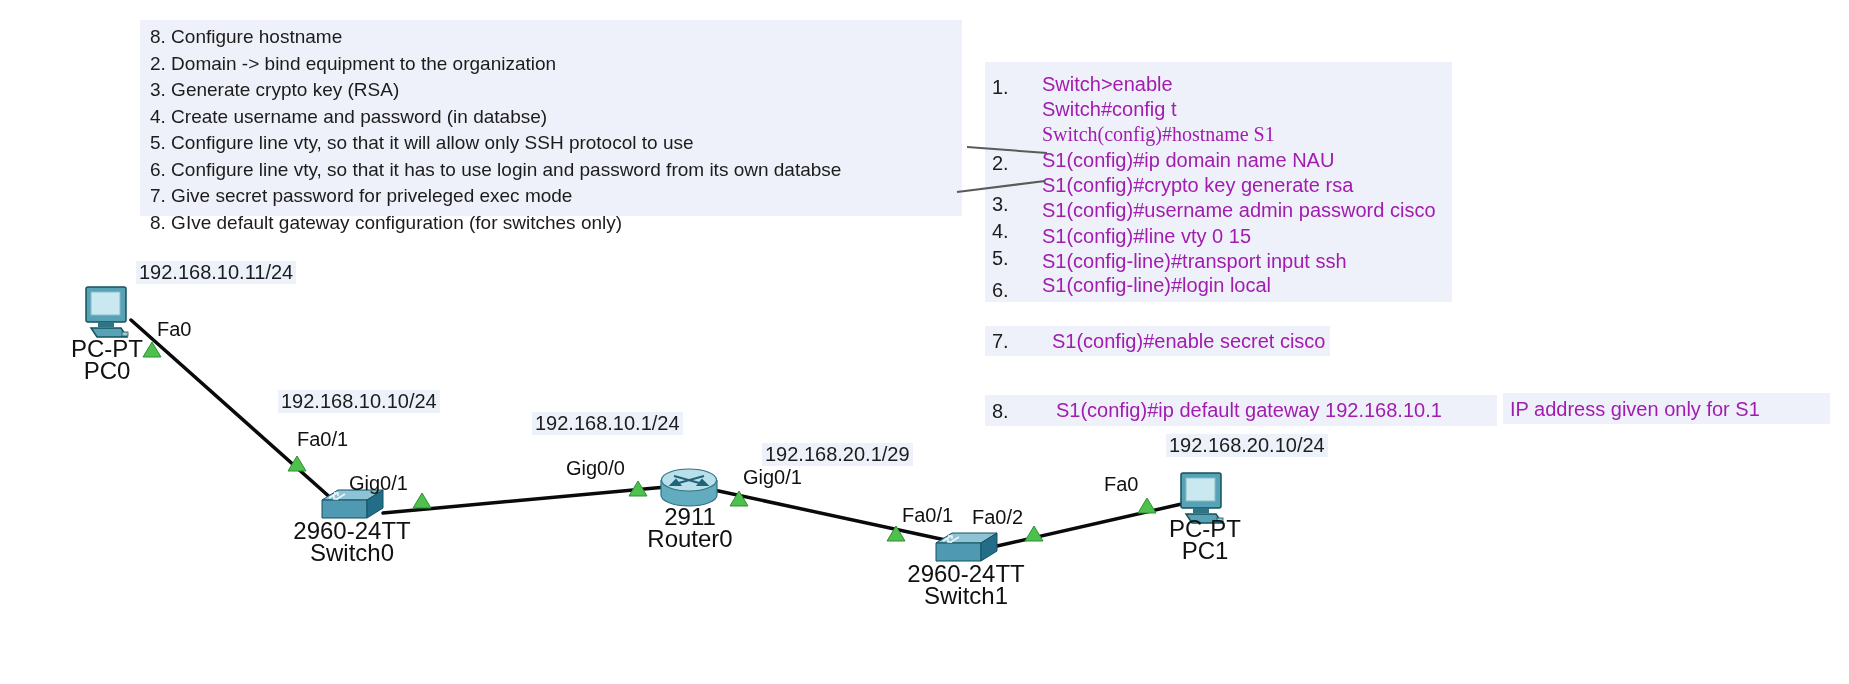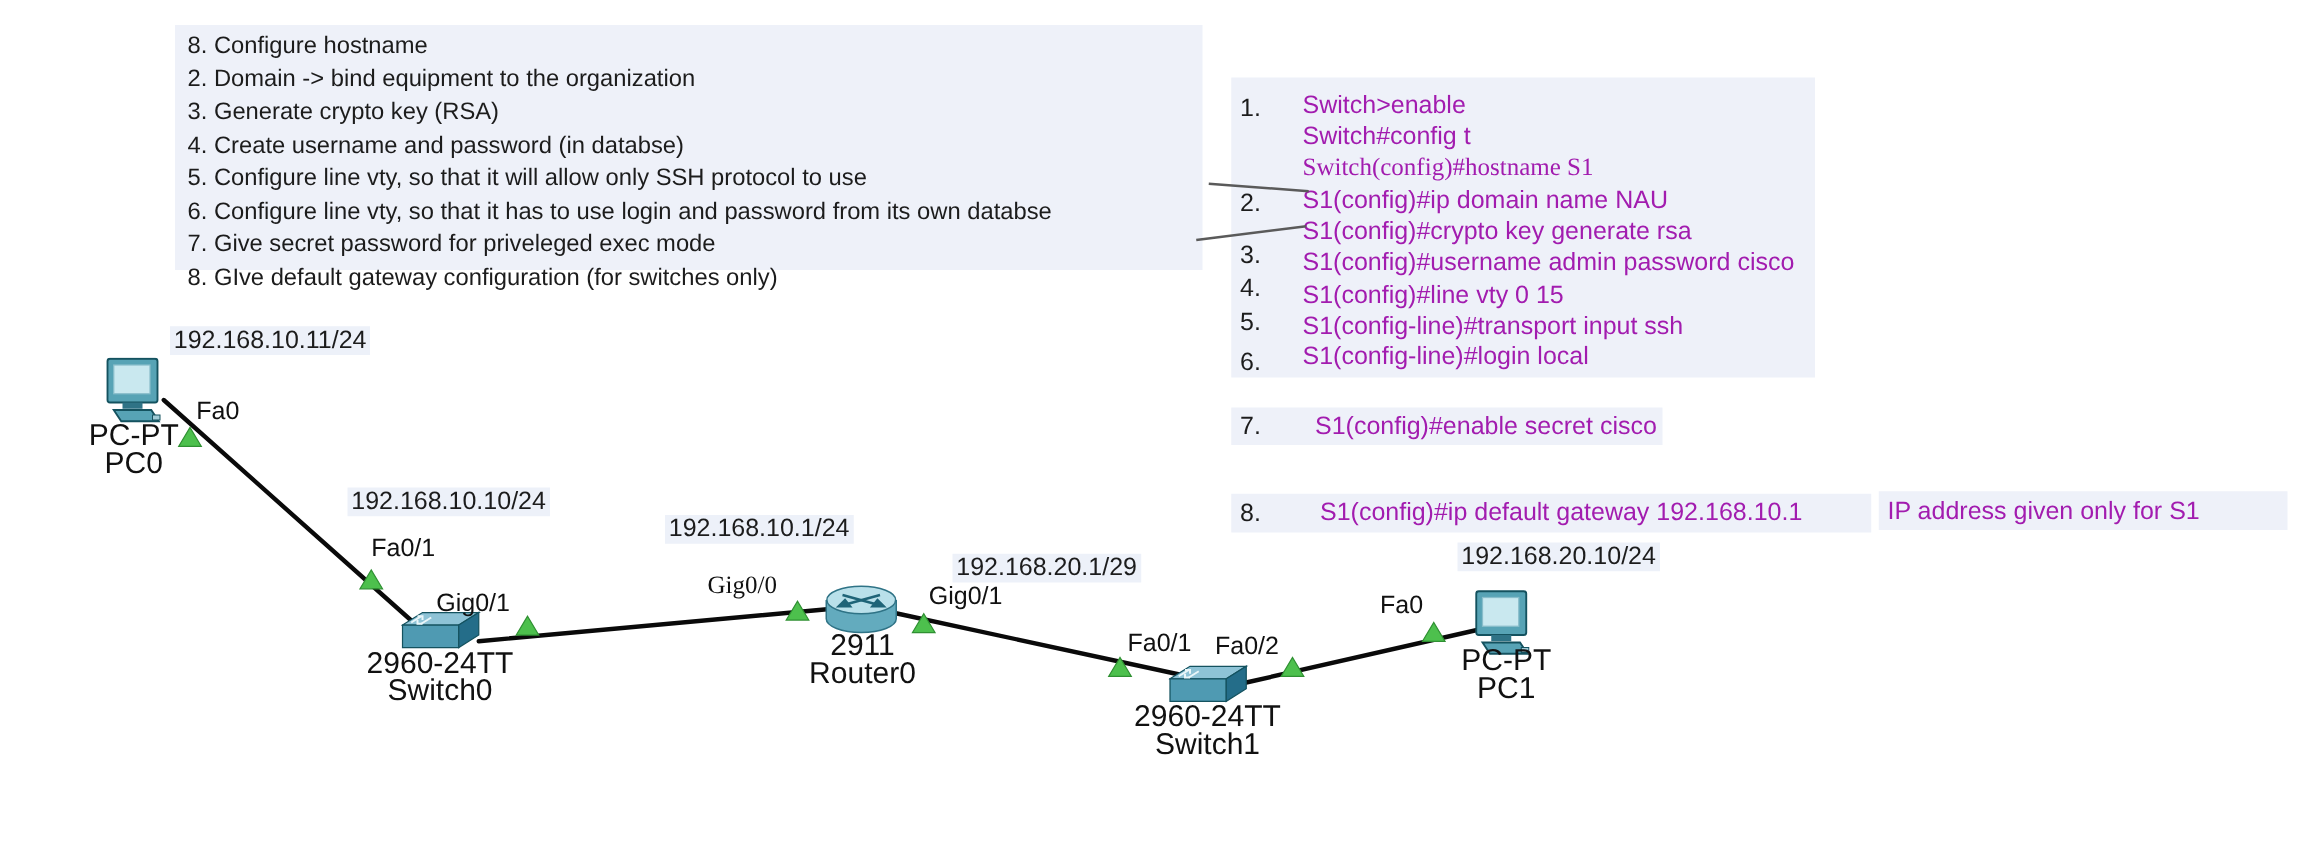--- a/index.html
+++ b/index.html
@@ -133,21 +133,21 @@
       <g stroke="#1f6478" stroke-width="2" fill="#1f6478">
         <line x1="14" y1="9" x2="43" y2="17"></line>
         <polygon points="47,18 38,18 42,13"></polygon>
         <line x1="44" y1="9" x2="15" y2="17"></line>
         <polygon points="11,18 20,18 16,13"></polygon>
       </g>
     </svg>
   </div>
   <div class="abs ip-label" style="left:532px;top:412px;">192.168.10.1/24</div>
   <div class="abs ip-label" style="left:762px;top:443px;">192.168.20.1/29</div>
-  <div class="abs port-label" style="left:566px;top:457px;font-family:Liberation Serif, serif;">Gig0/0</div>
+  <div class="abs port-label" style="left:566px;top:457px;">Gig0/0</div>
   <div class="abs port-label" style="left:743px;top:466px;">Gig0/1</div>
   <div class="abs dev-label" style="left:620px;top:506px;width:140px;">
     <div>2911</div>
     <div>Router0</div>
   </div>
 
   <div class="abs" style="left:935px;top:530px;">
     <svg width="64" height="33" viewBox="0 0 64 33">
       <polygon points="1,13 46,13 62,3 17,3" fill="#8ec3d6" stroke="#14525f" stroke-width="1"></polygon>
       <polygon points="1,13 46,13 46,31 1,31" fill="#4f9ab2" stroke="#14525f" stroke-width="1"></polygon>

